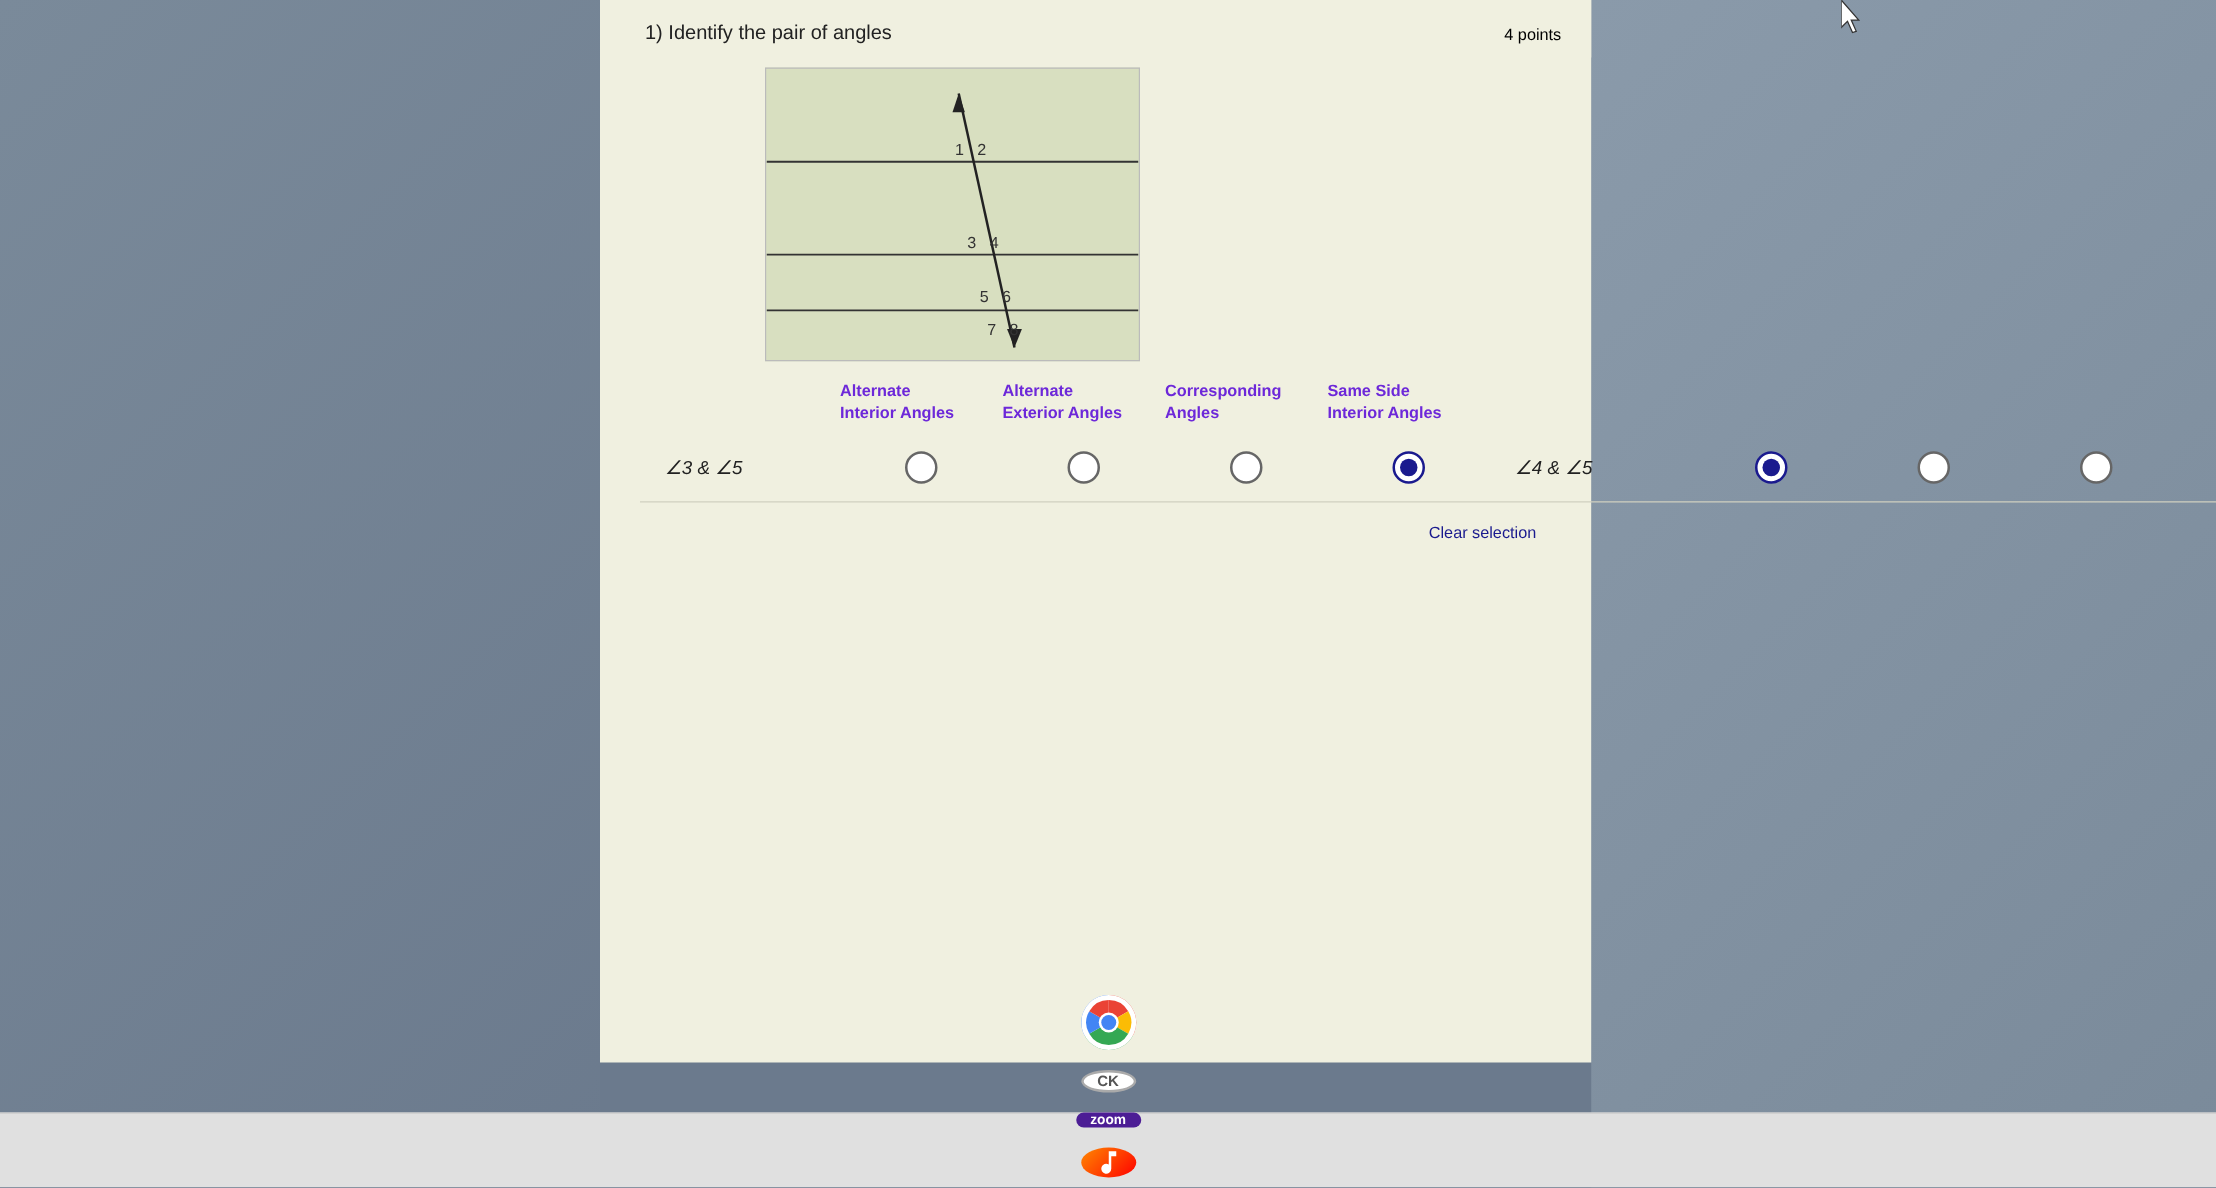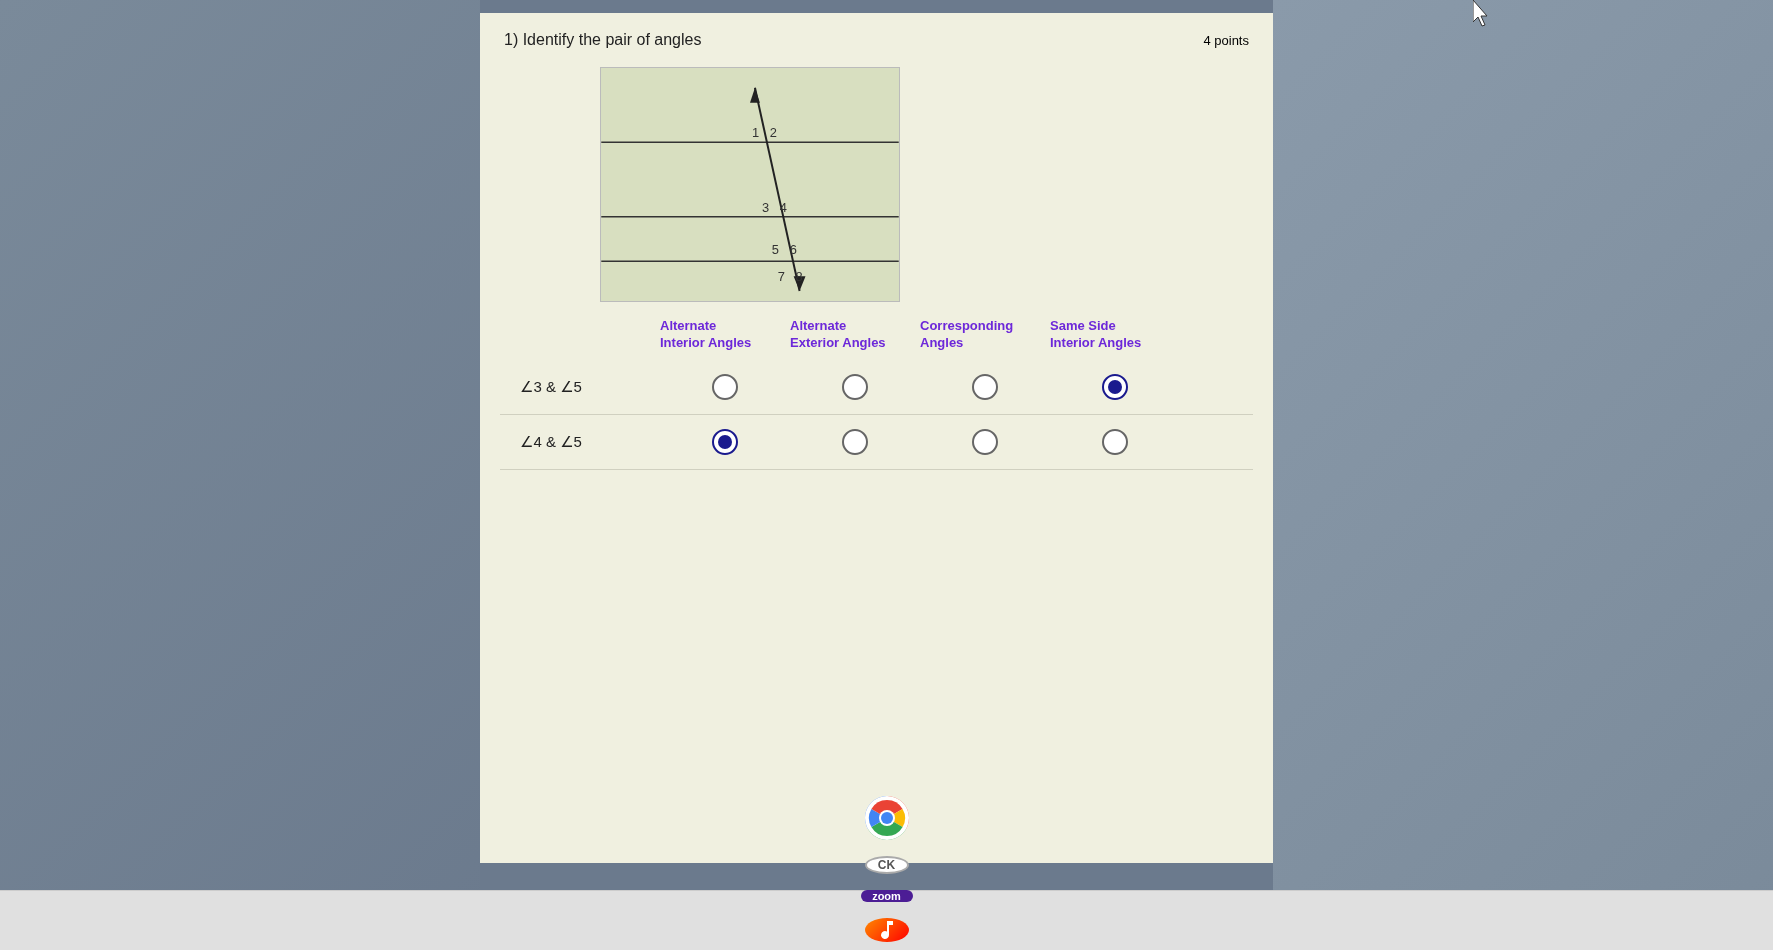--- a/index.html
+++ b/index.html
@@ -22,24 +22,25 @@
     .bg-right {
       position: absolute;
       right: 0; top: 0;
       width: 500px; height: 950px;
       background: linear-gradient(135deg, #8a9aaa 0%, #7a8a9a 100%);
     }
 
     .main-content {
       position: absolute;
       left: 480px;
-      top: 13px;
+      top: 0;
       width: 793px;
       height: 850px;
       background: #f0f0e0;
+      padding-left: 12px;
     }
 
     .question-header {
       display: flex;
       justify-content: space-between;
       align-items: center;
       padding: 18px 24px 10px 24px;
       background: #f0f0e0;
     }
 
@@ -87,22 +88,23 @@
       width: 130px;
       text-align: left;
       font-size: 13px;
       color: #6d28d9;
       font-weight: 600;
       line-height: 1.3;
     }
 
     .table-rows {
       display: flex;
-      flex-direction: column;
+      flex-direction: row;
       gap: 0;
+      font-style: italic;
     }
 
     .table-row {
       display: flex;
       align-items: center;
       padding: 14px 0;
       border-bottom: 1px solid #d0d0c0;
     }
 
     .row-label {
@@ -322,20 +324,21 @@
           </div>
           <div class="radio-cell">
             <div class="radio-outer"></div>
           </div>
         </div>
       </div>
 
 
     </div>
 
+    <div class="clear-selection">Clear selection</div>
   </div>
 </div>
 
 <div class="taskbar">
   <div class="taskbar-icon taskbar-chrome" style="width:44px;height:44px;border-radius:50;position:relative;">
     <svg width="44" height="44" viewBox="0 0 44 44">
       <circle cx="22" cy="22" r="22" fill="#fff"></circle>
       <path d="M22 22 L22 4 A18 18 0 0 1 37.6 13 Z" fill="#ea4335"></path>
       <path d="M22 22 L37.6 13 A18 18 0 0 1 37.6 31 Z" fill="#fbbc05"></path>
       <path d="M22 22 L37.6 31 A18 18 0 0 1 6.4 31 Z" fill="#34a853"></path>

